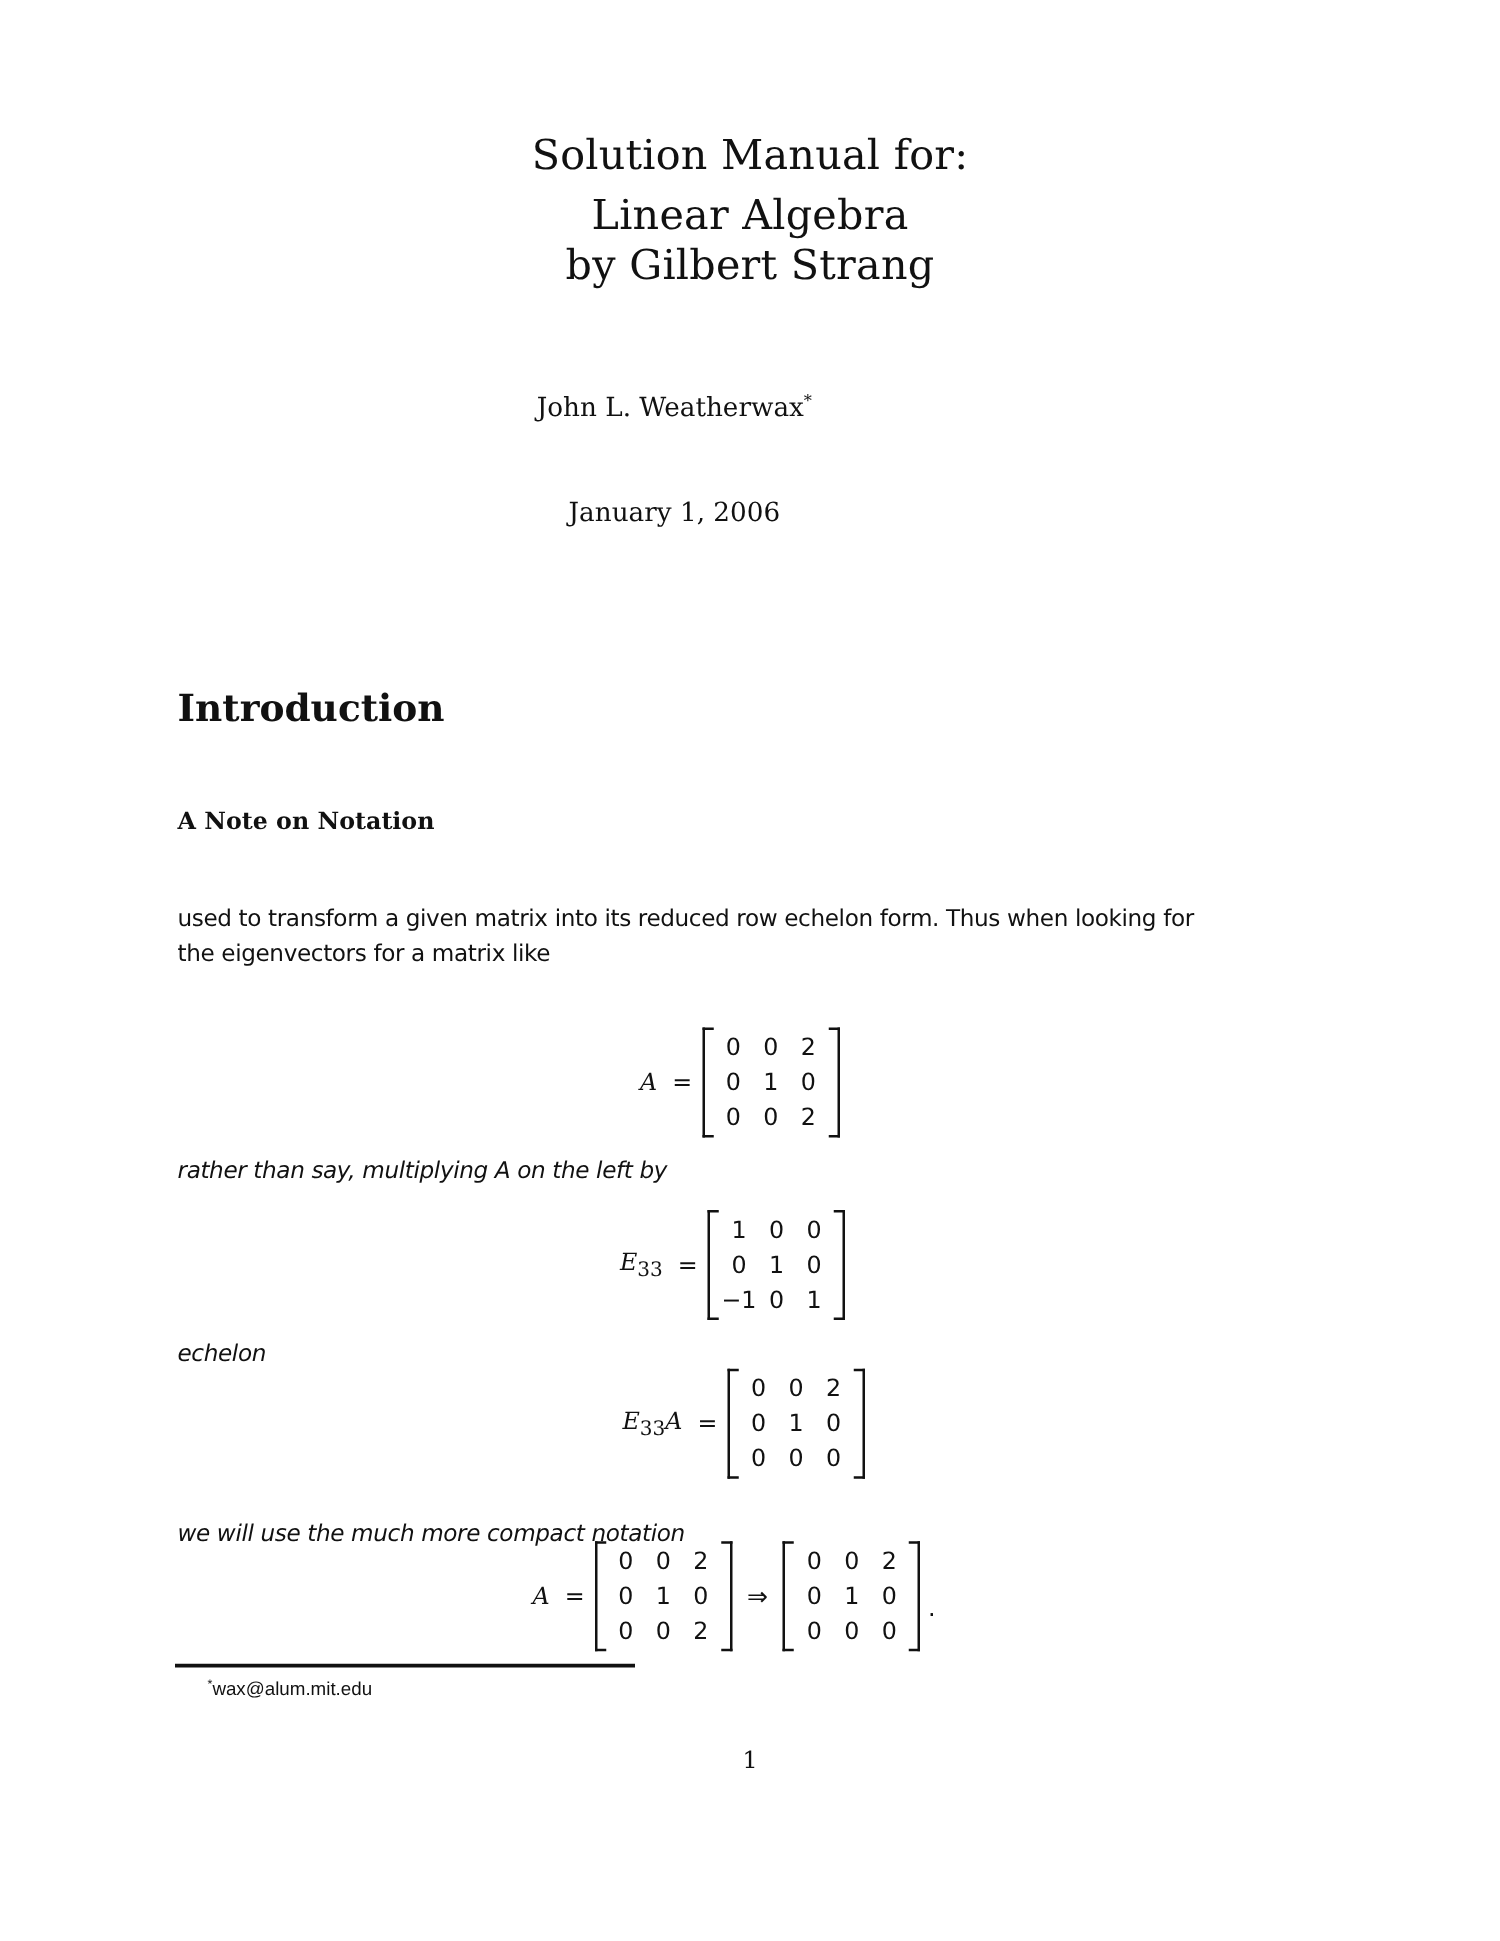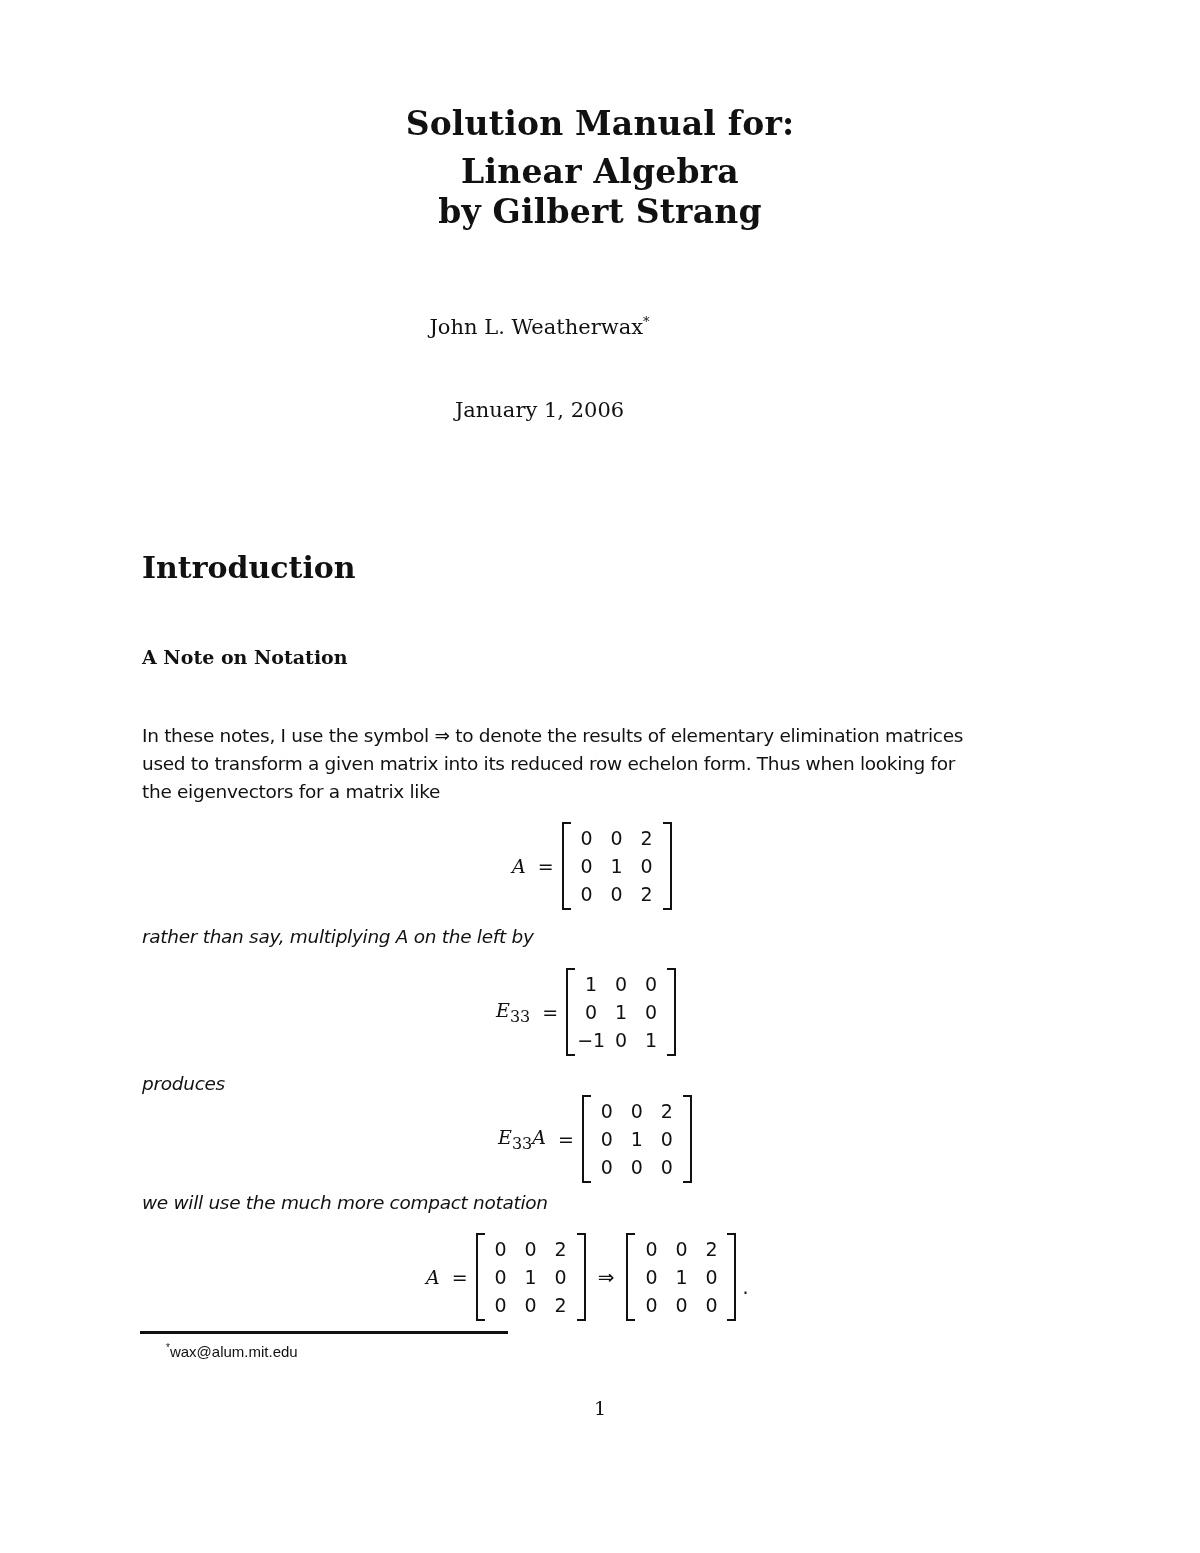--- a/index.html
+++ b/index.html
@@ -1,19 +1,19 @@
 <!DOCTYPE html>
 <html><head>
 <meta charset="utf-8">
 <style>
   html, body { margin:0; padding:0; background:#ffffff; }
   body { width:1200px; height:1553px; position:relative; overflow:hidden;
          font-family:"DejaVu Serif", serif; color:#111; }
   .title-line { position:absolute; left:0; width:1200px; text-align:center;
-                font-family:"DejaVu Serif", serif; font-size:33px; font-weight:700; letter-spacing:0.2px; }
+                font-family:"DejaVu Serif", serif; font-size:33px; font-weight:400; letter-spacing:0.2px; }
   .author, .date { position:absolute; left:0; width:1079px; text-align:center;
                    font-family:"DejaVu Serif", serif; font-size:21px; }
   .author sup { font-size:13px; }
   .h1 { position:absolute; left:142px; font-family:"DejaVu Serif", serif; font-weight:bold; font-size:30px; }
   .h2 { position:absolute; left:142px; font-family:"DejaVu Serif", serif; font-weight:bold; font-size:19px; }
   .para { position:absolute; left:142px; width:920px; font-family:"DejaVu Sans", sans-serif;
           font-size:18.5px; line-height:28px; letter-spacing:-0.3px; }
   .txt { position:absolute; left:142px; font-family:"DejaVu Sans", sans-serif; font-size:18.5px; letter-spacing:-0.3px;font-style:italic; }
   .eq { position:absolute; display:flex; align-items:center; font-family:"DejaVu Sans", sans-serif; font-size:19px; }
   .lhs { font-family:"DejaVu Serif", serif; font-style:italic; margin-right:8px; }
@@ -43,21 +43,20 @@
 
   <div class="author" style="top:314px;">
     <span>John L. Weatherwax</span><sup>*</sup>
   </div>
   <div class="date" style="top:398px;">January 1, 2006</div>
 
   <div class="h1" style="top:550px;">Introduction</div>
   <div class="h2" style="top:646px;">A Note on Notation</div>
 
   <div class="para" style="top:722px;">
-    <div>In these notes, I use the symbol ⇒ to denote the results of elementary elimination matrices</div>
     <div>used to transform a given matrix into its reduced row echelon form. Thus when looking for</div>
     <div>the eigenvectors for a matrix like</div>
   </div>
 
   <div class="eq" style="left:512px; top:822px;">
     <span class="lhs"><span>A</span></span>
     <span class="eqsign">=</span>
     <div class="matrix">
       <span>0</span>
         <span>0</span>
@@ -82,39 +81,39 @@
         <span>0</span>
       <span>0</span>
         <span>1</span>
         <span>0</span>
       <span>−1</span>
         <span>0</span>
         <span>1</span>
     </div>
   </div>
 
-  <div class="txt" style="top:1073px;">produces</div>
+  <div class="txt" style="top:1073px;">echelon</div>
 
   <div class="eq" style="left:498px; top:1095px;">
     <span class="lhs"><span>E</span><sub>33</sub><span>A</span></span>
     <span class="eqsign">=</span>
     <div class="matrix">
       <span>0</span>
         <span>0</span>
         <span>2</span>
       <span>0</span>
         <span>1</span>
         <span>0</span>
       <span>0</span>
         <span>0</span>
         <span>0</span>
     </div>
   </div>
 
-  <div class="txt" style="top:1192px;">we will use the much more compact notation</div>
+  <div class="txt" style="top:1217px;">we will use the much more compact notation</div>
 
   <div class="eq" style="left:426px; top:1233px;">
     <span class="lhs"><span>A</span></span>
     <span class="eqsign">=</span>
     <div class="matrix">
       <span>0</span>
         <span>0</span>
         <span>2</span>
       <span>0</span>
         <span>1</span>

